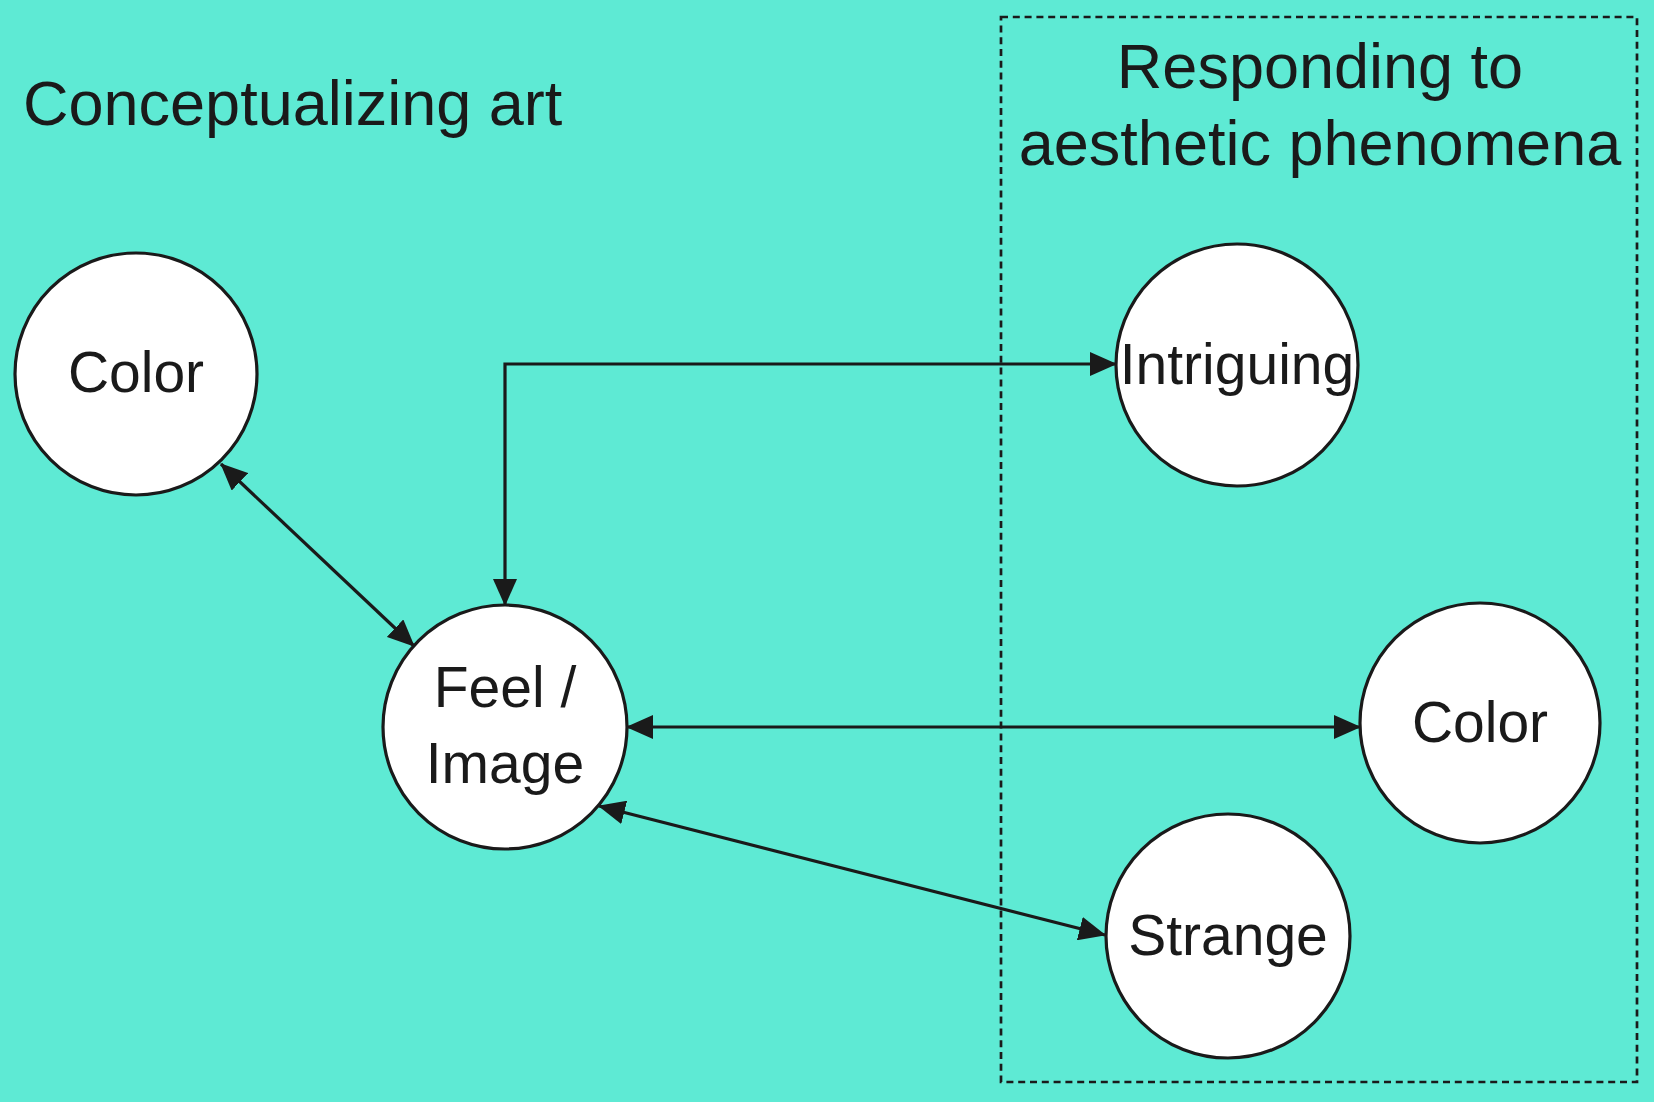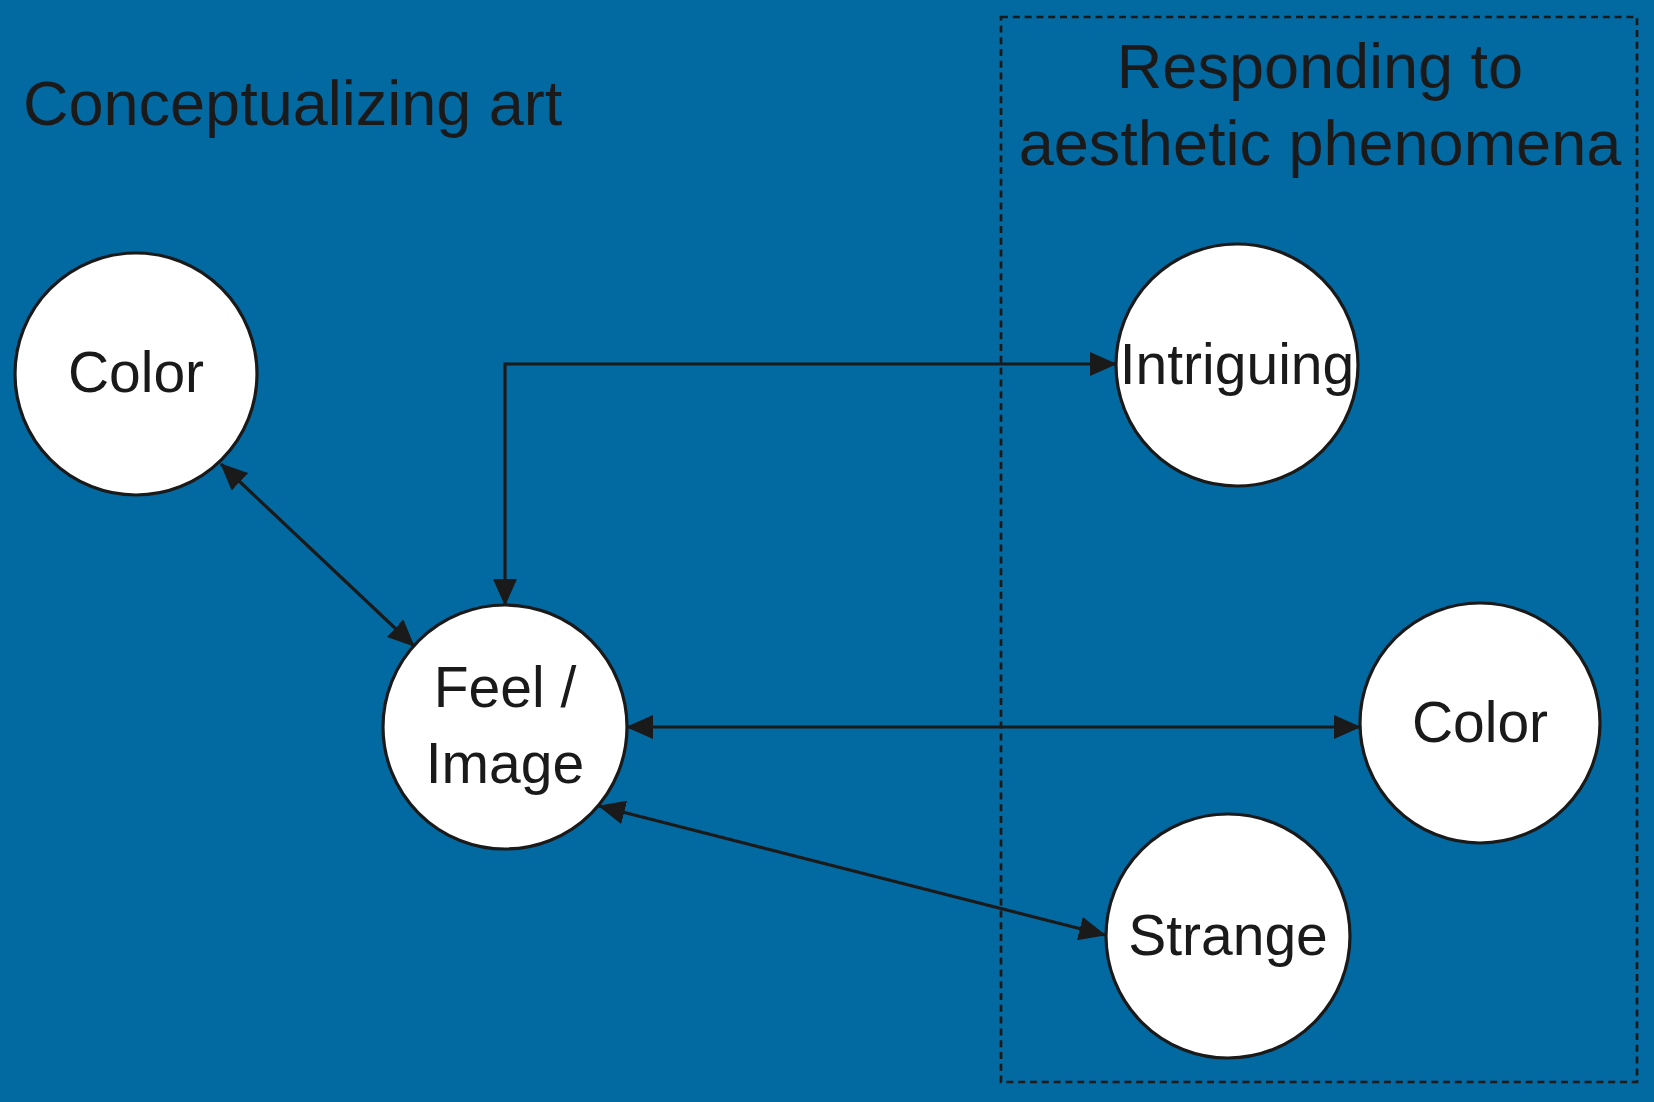--- a/index.html
+++ b/index.html
@@ -4,21 +4,21 @@
 <style>
   html, body {
     margin: 0;
     padding: 0;
     background: #ffffff;
   }
   .canvas {
     position: relative;
     width: 1654px;
     height: 1102px;
-    background: #0369a1;
+    background: #5eead4;
     overflow: hidden;
   }
   svg {
     display: block;
   }
   text {
     font-family: "Liberation Sans", sans-serif;
     fill: #1a1a1a;
   }
   .region-title {

